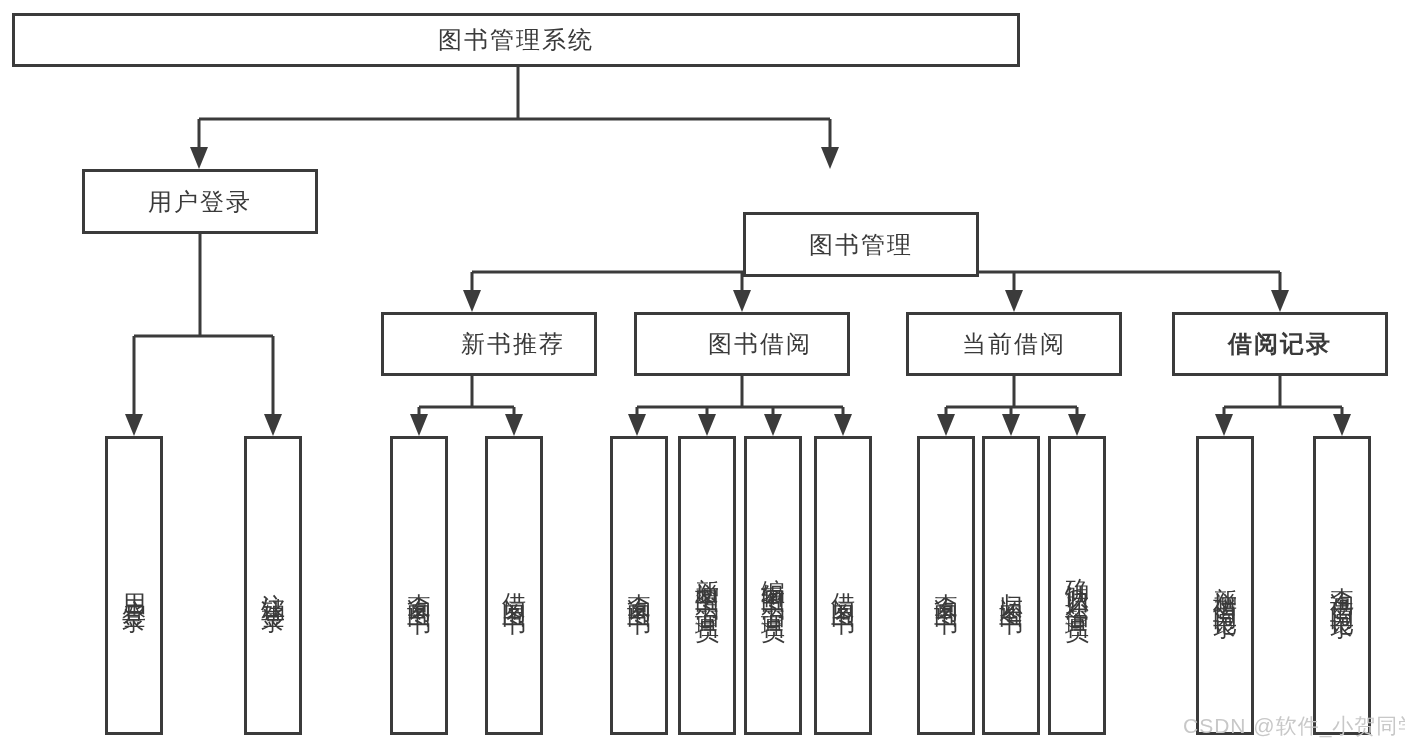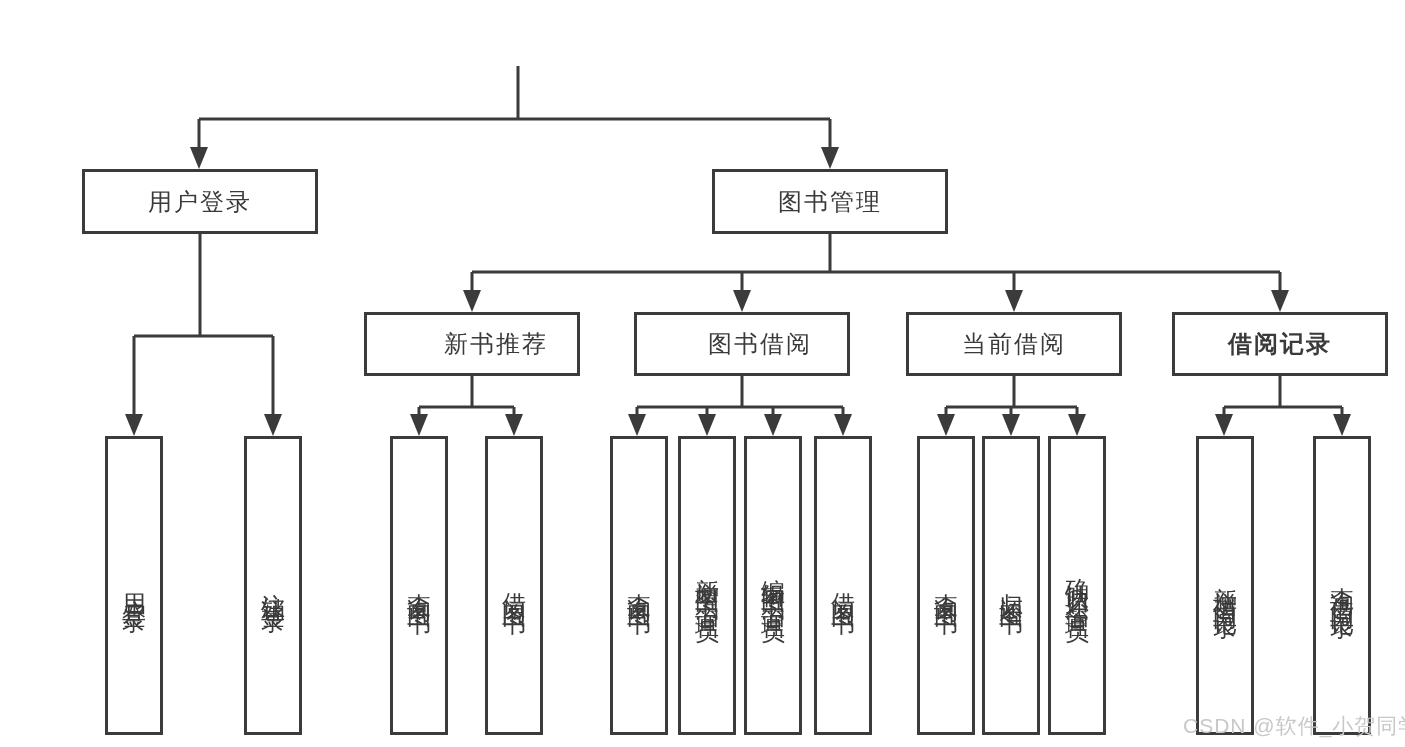--- a/index.html
+++ b/index.html
@@ -117,29 +117,32 @@
       <polygon points="1068,414 1086,414 1077,436"></polygon>
     </g>
 
     <g>
       <path d="M1280 375 V407 M1224 407 H1342 M1224 407 V418 M1342 407 V418"></path>
       <polygon points="1215,414 1233,414 1224,436"></polygon>
       <polygon points="1333,414 1351,414 1342,436"></polygon>
     </g>
   </svg>
 
+  <div class="node h root">
+    <span>图书管理系统</span>
+  </div>
 
   <div class="node h lvl2" style="left:82px;">
     <span>用户登录</span>
   </div>
-  <div class="node h lvl2" style="left:712px;">
+  <div class="node h lvl2" style="left:743px;margin-top:43px;">
     <span>图书管理</span>
   </div>
 
-  <div class="node h lvl3" style="left:364px;padding-left:48px;">
+  <div class="node h lvl3" style="left:381px;padding-left:48px;">
     <span>新书推荐</span>
   </div>
   <div class="node h lvl3" style="left:634px;padding-left:36px;">
     <span>图书借阅</span>
   </div>
   <div class="node h lvl3" style="left:906px;">
     <span>当前借阅</span>
   </div>
   <div class="node h lvl3" style="left:1172px;font-weight:bold;">
     <span>借阅记录</span>

